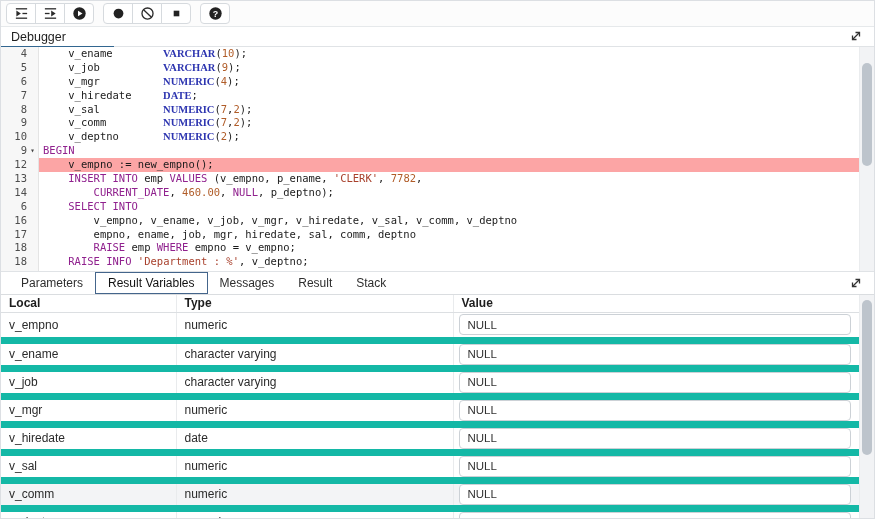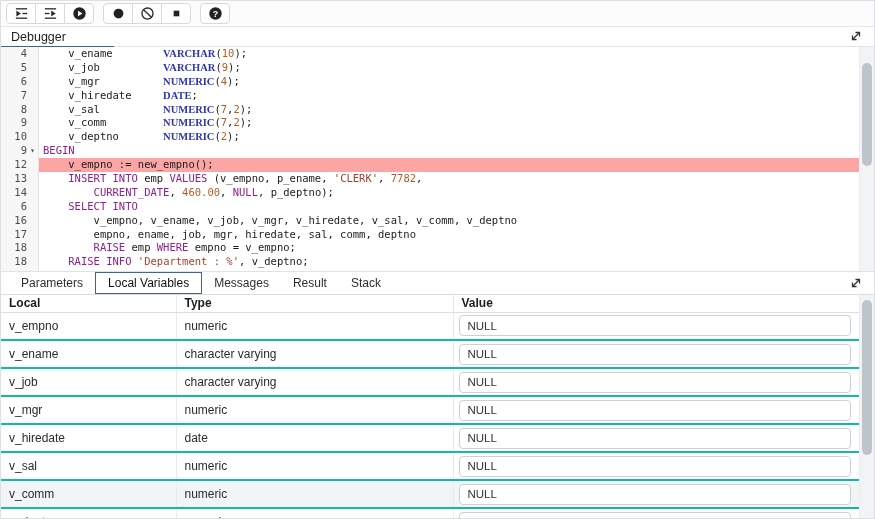--- a/index.html
+++ b/index.html
@@ -54,21 +54,21 @@
   .btab.active{border:1px solid #44658b;color:#111;}
   
   .table-area{position:relative;height:224px;overflow:hidden;}
   table.vars{border-collapse:collapse;width:859px;table-layout:fixed;}
   table.vars col.c-name{width:175px;}
   table.vars col.c-type{width:277px;}
   table.vars th{height:17px;text-align:left;font-size:12px;font-weight:bold;color:#1d1d1d;
     padding:0 0 0 8px;border-bottom:1px solid #dcdfe2;border-right:1px solid #e9ebed;}
   table.vars th:last-child{border-right:none;}
   table.vars td{height:28px;font-size:12px;color:#2b2b2b;padding:0 0 0 8px;
-    border-bottom:2px solid #14b8a6;border-right:1px solid #e9ebed;background:#fff;}
+    border-bottom:7px solid #14b8a6;border-right:1px solid #e9ebed;background:#fff;}
   table.vars td:last-child{border-right:none;padding:0 0 0 5px;}
   table.vars tr.shaded td{background:#f3f4f6;}
   .val-input{width:calc(100% - 9px);height:21px;border:1px solid #ccd1d6;border-radius:4px;
     padding:0 8px;font-size:11.5px;color:#333;background:#fff;
     font-family:"Liberation Sans", sans-serif;}
 </style>
 </head>
 <body>
 
 <div class="app">
@@ -175,21 +175,21 @@
         <div class="code-line"><div class="gutter"><span class="lnum">20</span><span class="fold"></span></div><div class="code-text"><span class="sg-pl">    </span><span class="sg-kw">RAISE INFO</span><span class="sg-pl"> </span><span class="sg-str">'Employee No: %'</span><span class="sg-pl">, v_empno;</span></div></div>
       </div>
     <div class="vscroll">
       <div class="vthumb" style="top:16px;height:103px;"></div>
     </div>
   </div>
 
   <div class="bottom-tabs">
     <span style="display:flex;align-items:center;">
         <span class="btab">Parameters</span>
-        <span class="btab active">Local Variables</span>
+        <span class="btab active">Result Variables</span>
         <span class="btab">Messages</span>
         <span class="btab">Result</span>
         <span class="btab">Stack</span>
       </span>
     <button class="expand-btn" style="top:4px;">
       <svg width="14" height="14" viewBox="0 0 14 14">
         <path d="M3.5 10.5 L10.5 3.5" stroke="#333" stroke-width="1.3" fill="none"></path>
         <path d="M6.5 3.5 H10.5 V7.5" stroke="#333" stroke-width="1.3" fill="none"></path>
         <path d="M3.5 6.5 V10.5 H7.5" stroke="#333" stroke-width="1.3" fill="none"></path>
       </svg>

